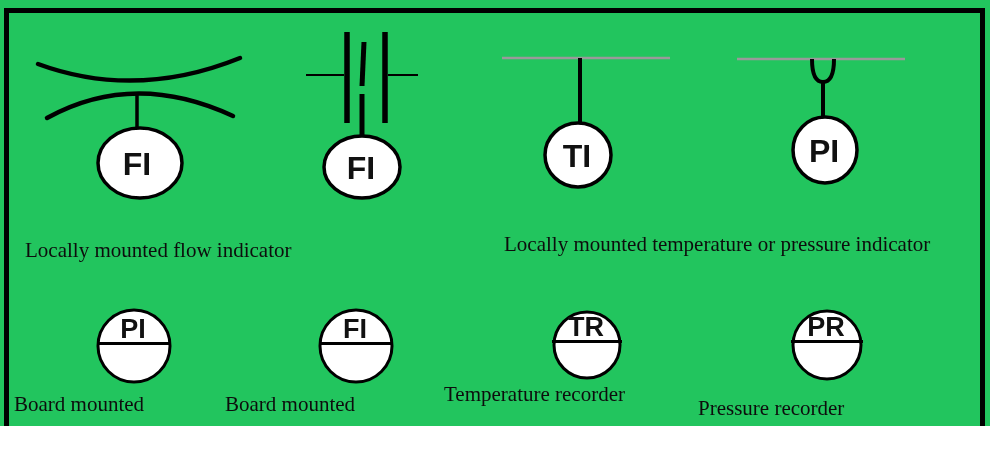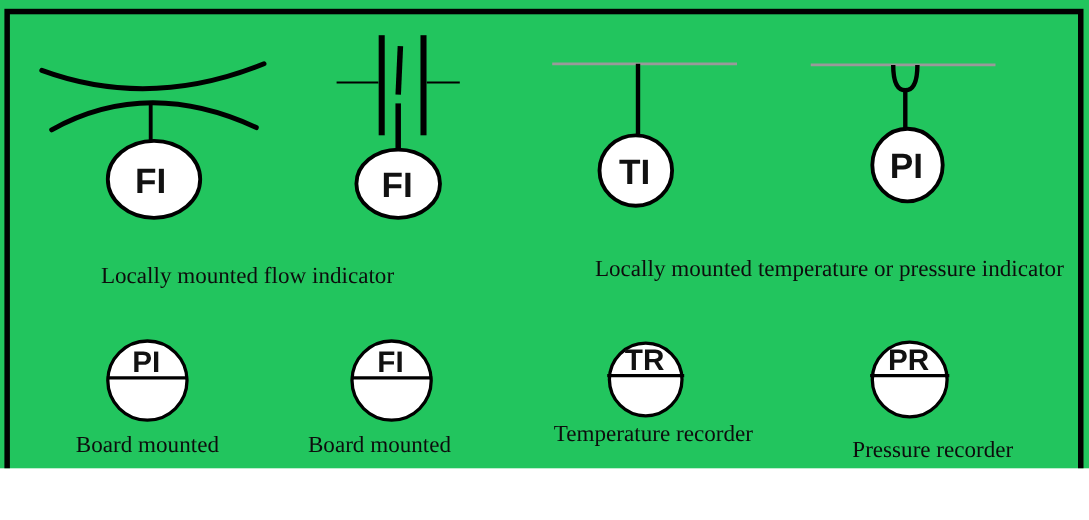--- a/index.html
+++ b/index.html
@@ -15,21 +15,21 @@
     font-family: "Liberation Serif", serif;
     overflow: hidden;
   }
   .canvas svg {
     position: absolute;
     left: 0;
     top: 0;
   }
   .caption {
     position: absolute;
-    text-align: center;
+    text-align: left;
     color: #0d0d0d;
     font-size: 21px;
     line-height: 25px;
     font-family: "Liberation Serif", serif;
     white-space: nowrap;
   }
   .tag-text {
     font-family: "Liberation Sans", sans-serif;
     font-weight: bold;
     fill: #111111;

